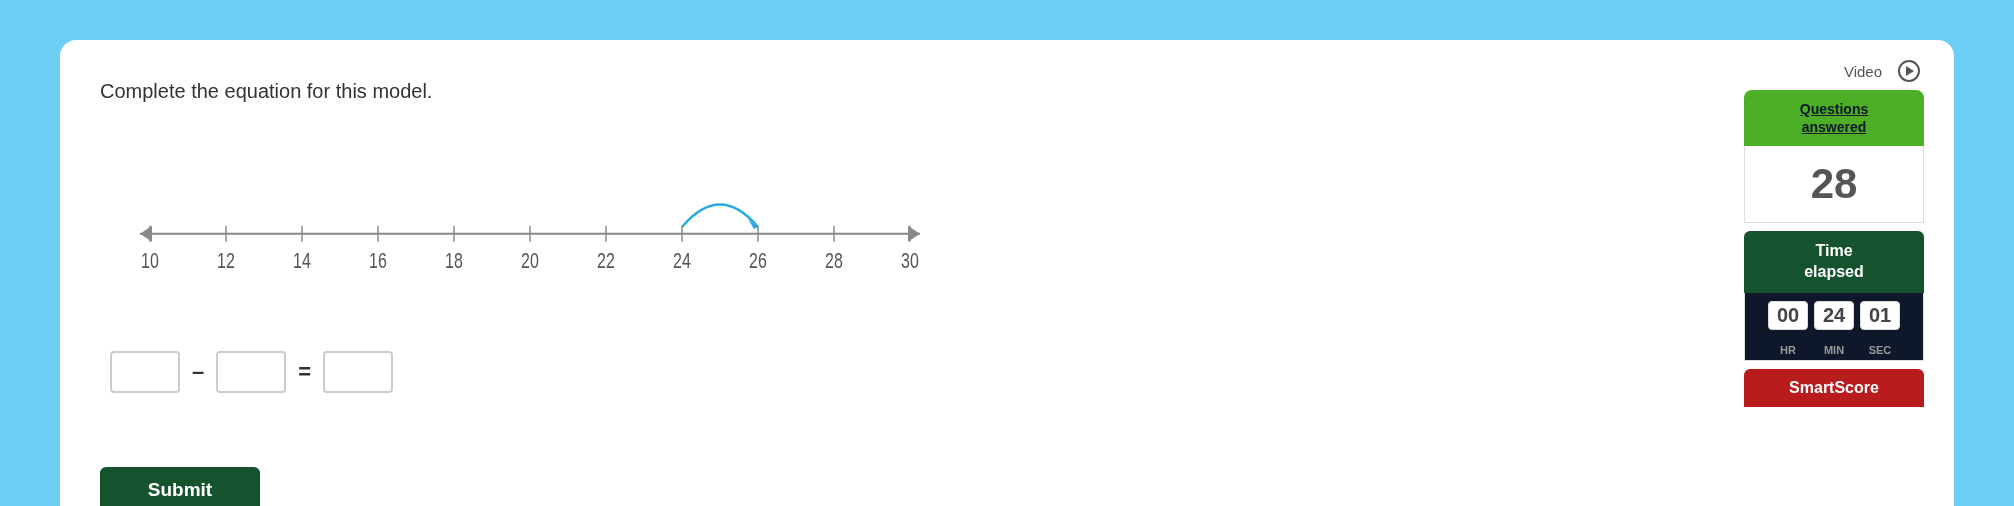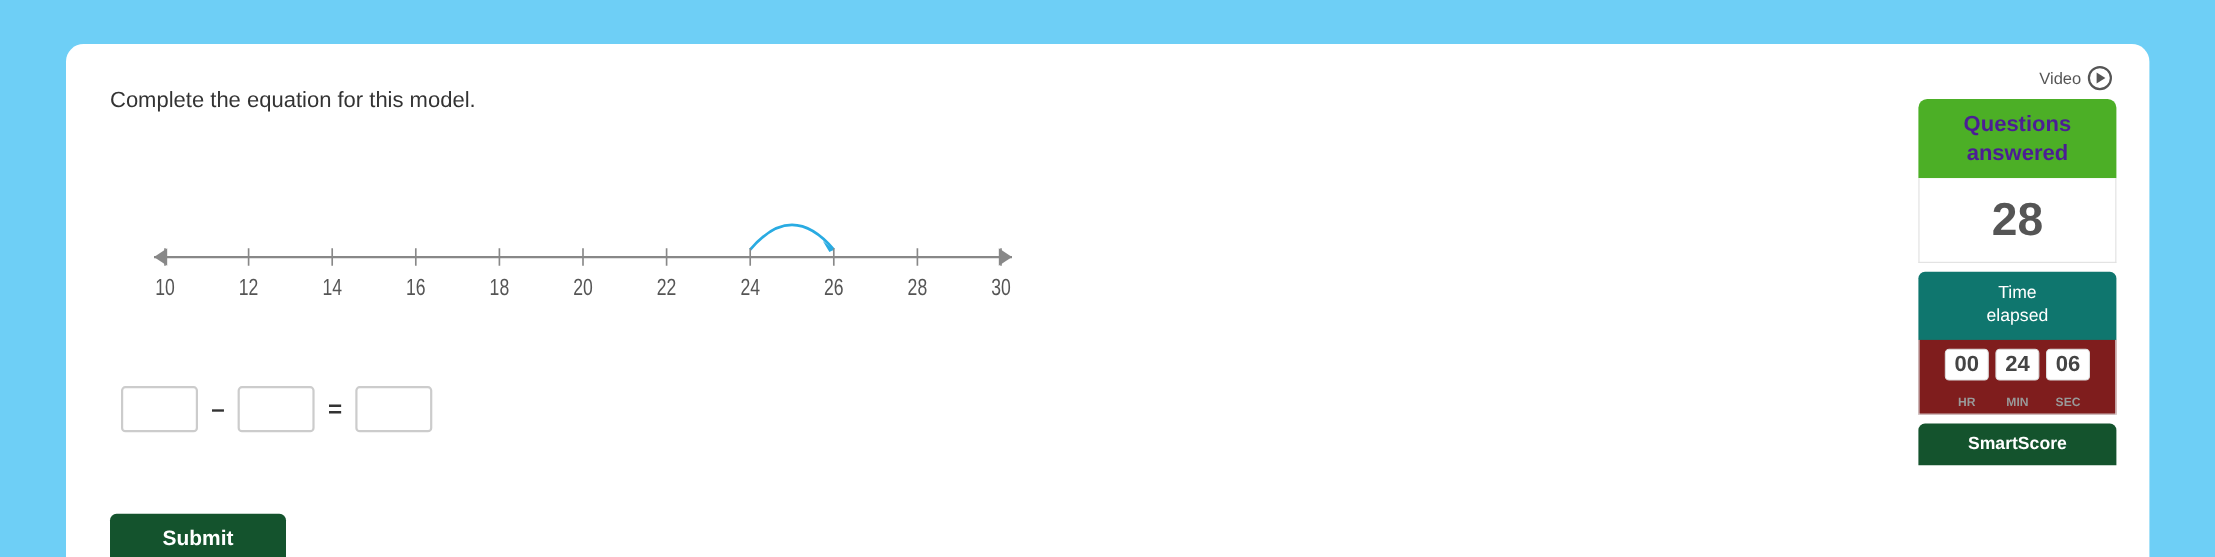--- a/index.html
+++ b/index.html
@@ -119,21 +119,21 @@
       align-items: stretch;
       gap: 0;
       position: absolute;
       right: 30px;
       top: 20px;
     }
 
     .video-link {
       display: flex;
       align-items: center;
-      gap: 6px;
+      gap: 16px;
       justify-content: flex-end;
       margin-bottom: 8px;
       color: #555;
       font-size: 15px;
       cursor: pointer;
       padding-right: 4px;
     }
 
     .play-circle {
       width: 22px;
@@ -149,54 +149,55 @@
       width: 0;
       height: 0;
       border-top: 5px solid transparent;
       border-bottom: 5px solid transparent;
       border-left: 8px solid #555;
       margin-left: 2px;
     }
 
     .questions-answered-badge {
       background-color: #4caf26;
-      color: #4c1d95;
+      color: #0f172a;
       border-radius: 8px 8px 0 0;
       text-align: center;
       padding: 10px 8px;
-      font-size: 20px;
+      font-size: 14px;
       font-weight: bold;
       line-height: 1.3;
+      text-decoration: underline;
     }
 
     .questions-count {
       background: #fff;
       border: 1px solid #e0e0e0;
       border-top: none;
       text-align: center;
       padding: 14px 8px;
       font-size: 42px;
       font-weight: bold;
       color: #555;
     }
 
     .time-elapsed-badge {
-      background-color: #0f766e;
+      background-color: #14532d;
       color: white;
       text-align: center;
       padding: 10px 8px;
       font-size: 16px;
-      font-weight: normal;
+      font-weight: bold;
       line-height: 1.3;
       margin-top: 8px;
       border-radius: 6px 6px 0 0;
     }
 
     .time-display {
-      background: #7f1d1d;
+      background: #0f172a;
       border: 1px solid #e0e0e0;
       border-top: none;
       display: flex;
       justify-content: center;
       gap: 0;
       padding: 8px 4px 4px;
     }
 
     .time-unit {
       display: flex;
@@ -216,21 +217,21 @@
     }
 
     .time-label {
       font-size: 11px;
       color: #999;
       margin-top: 14px;
       font-weight: bold;
     }
 
     .smartscore-badge {
-      background-color: #14532d;
+      background-color: #b91c1c;
       color: white;
       text-align: center;
       padding: 10px 8px;
       font-size: 16px;
       font-weight: bold;
       border-radius: 6px 6px 0 0;
       margin-top: 8px;
     }
   </style>
 </head>
@@ -320,21 +321,21 @@
       <div class="time-display">
         <div class="time-unit">
           <span class="time-value">00</span>
           <span class="time-label">HR</span>
         </div>
         <div class="time-unit">
           <span class="time-value">24</span>
           <span class="time-label">MIN</span>
         </div>
         <div class="time-unit">
-          <span class="time-value">06</span>
+          <span class="time-value">01</span>
           <span class="time-label">SEC</span>
         </div>
       </div>
 
       <div class="smartscore-badge">
         <span>SmartScore</span>
       </div>
 
     </div>
 

